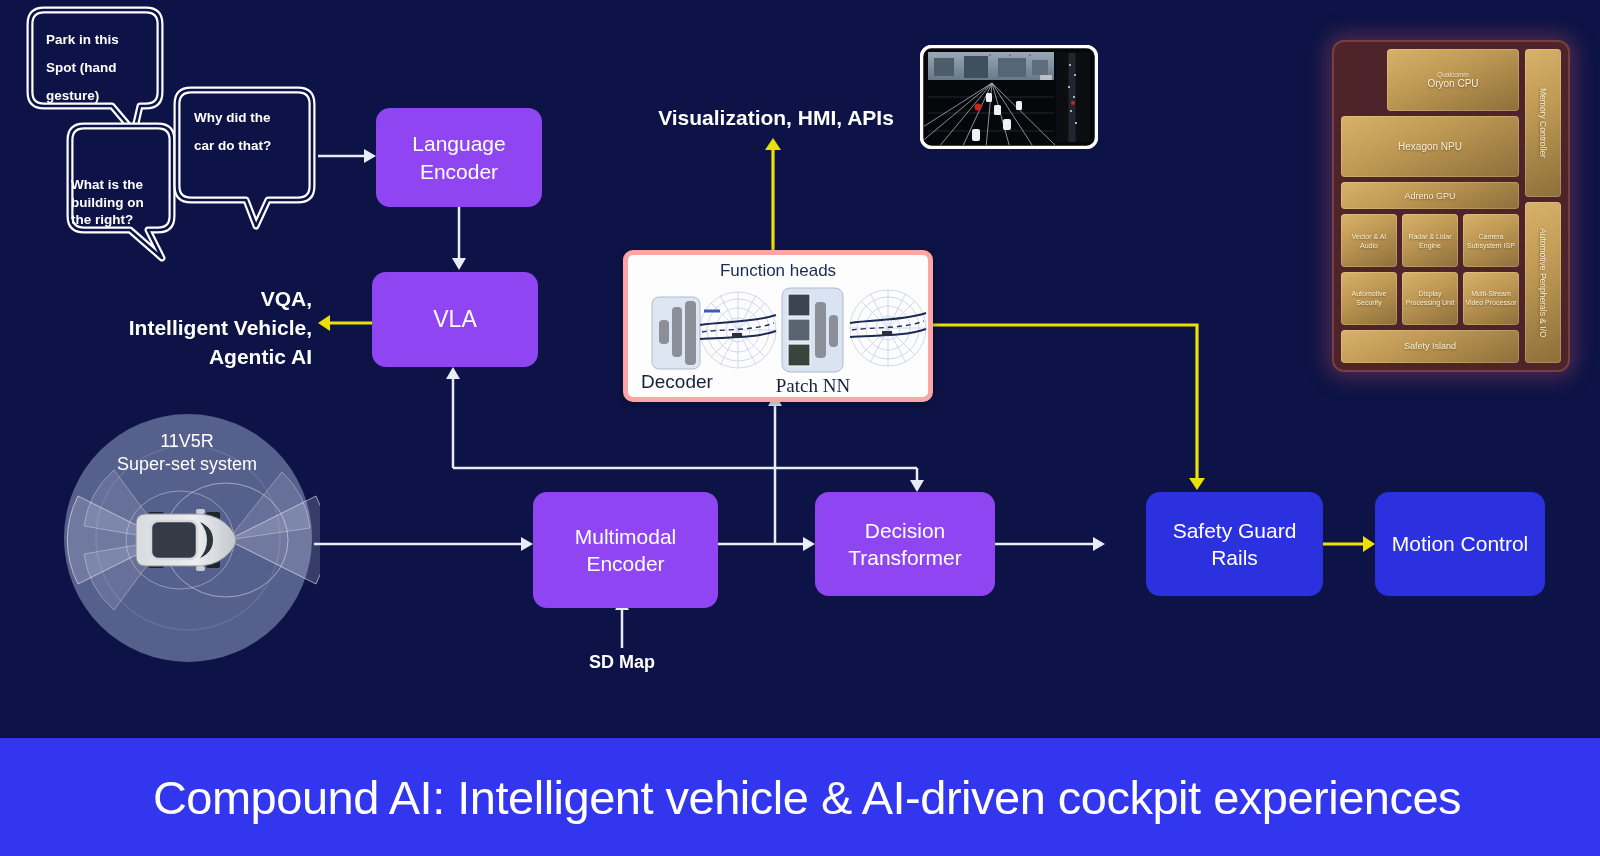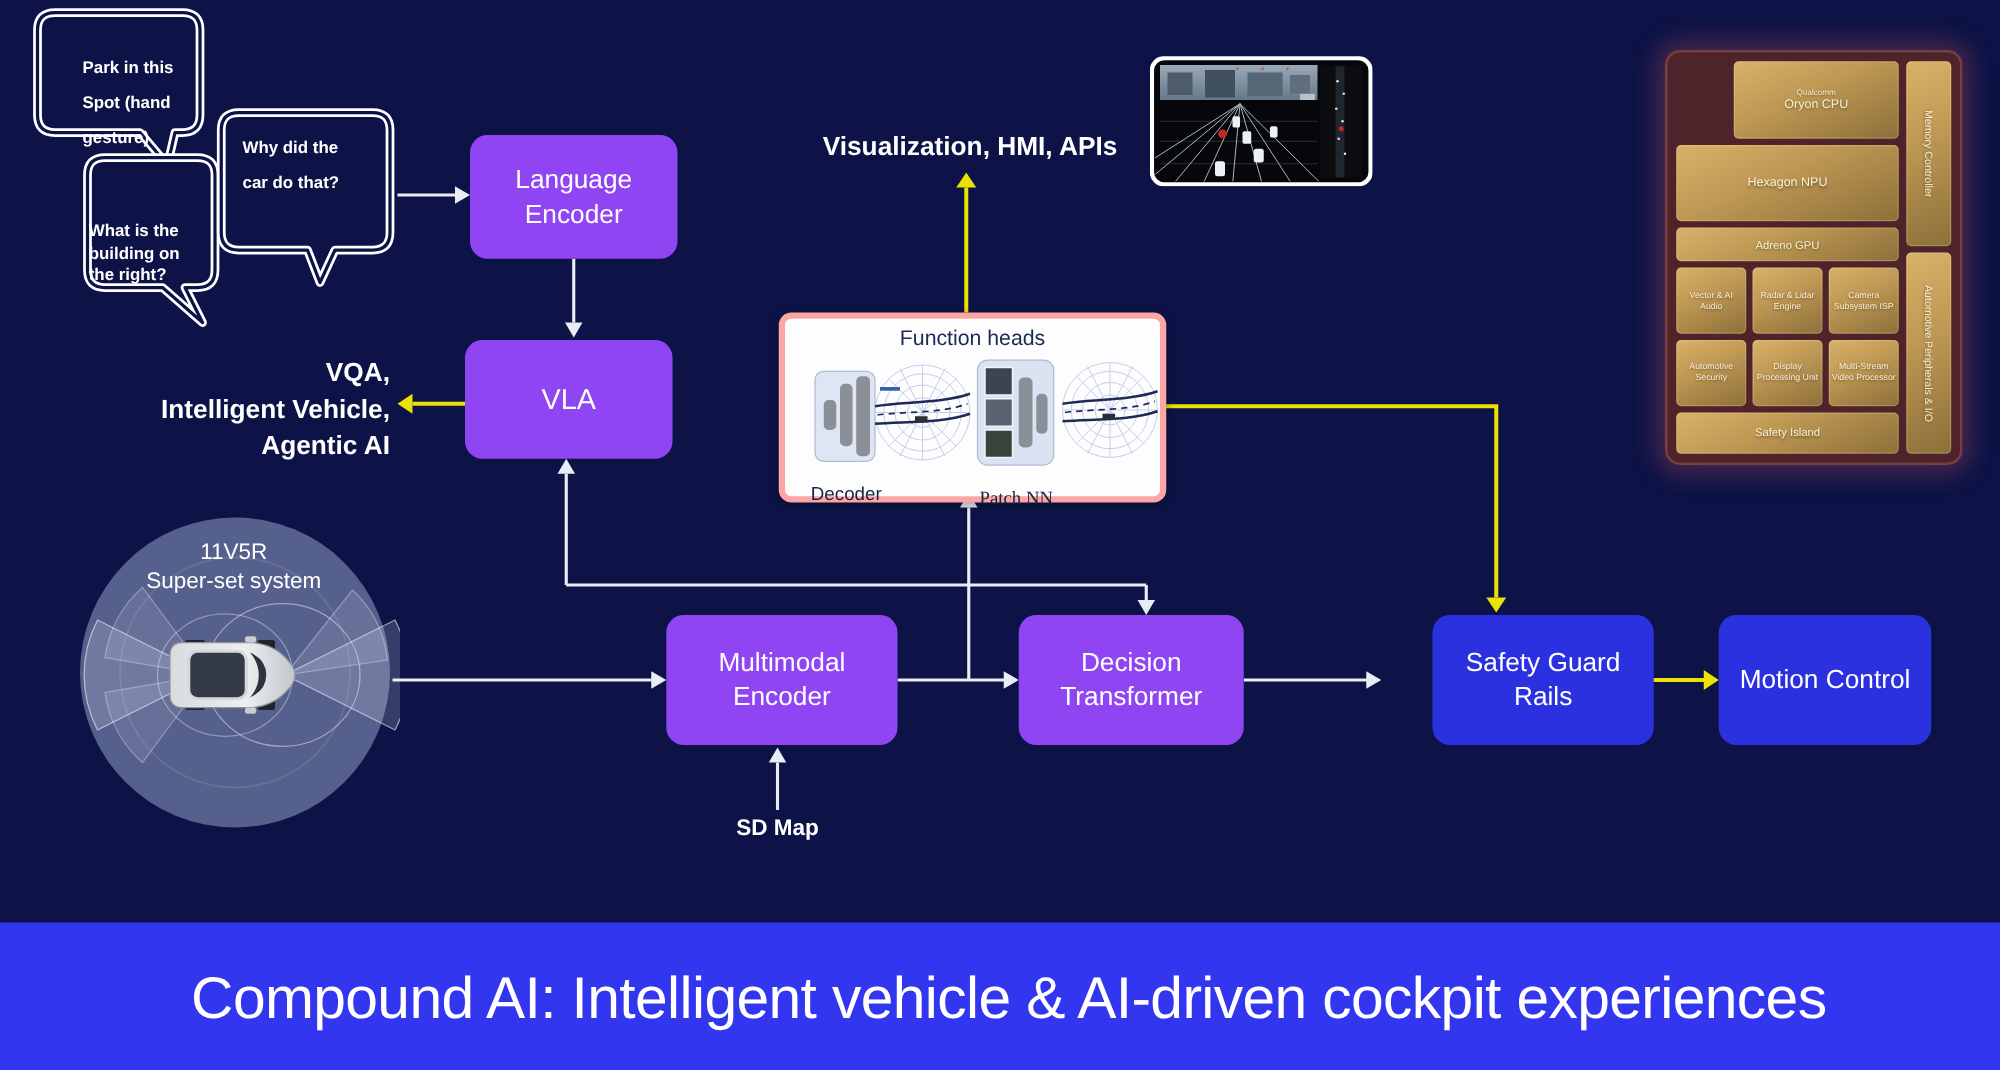--- a/index.html
+++ b/index.html
@@ -17,21 +17,21 @@
   
   .lbl{position:absolute;color:#fff;font-weight:700;}
 
   
   .bubtxt{position:absolute;color:#fff;font-weight:700;font-size:13.5px;}
 
   
   .fh-panel{position:absolute;left:623px;top:250px;width:300px;height:142px;background:#fdfdfe;
             border:5px solid #fca5a5;border-radius:10px;box-shadow:0 2px 8px rgba(0,0,0,.35);}
   .fh-title{position:absolute;left:0;top:6px;width:100%;text-align:center;color:#1b2a55;font-size:17px;}
-  .fh-lbl{position:absolute;color:#15213f;font-size:15px;text-align:center;margin-top:16px;}
+  .fh-lbl{position:absolute;color:#15213f;font-size:19px;text-align:center;}
 
   
   .chip{position:absolute;left:1332px;top:40px;width:238px;height:332px;box-sizing:border-box;
         background:#4f232a;border-radius:12px;padding:9px;display:flex;gap:6px;
         box-shadow:0 0 20px 6px rgba(196,84,94,.35), inset 0 0 0 2px rgba(235,150,140,.25);}
   .chip-main{flex:1;display:flex;flex-direction:column;gap:5px;min-width:0;}
   .chip-side{width:36px;display:flex;flex-direction:column;gap:5px;}
   .gold{background:linear-gradient(155deg,#d8b269 0%,#c09a55 40%,#8d6f3a 100%);
         color:#faf0d8;border-radius:4px;display:flex;flex-direction:column;align-items:center;
         justify-content:center;text-align:center;overflow:hidden;text-shadow:0 1px 2px rgba(60,40,10,.55);
@@ -98,38 +98,38 @@
       <path d="M1282,544 H1364"></path>
     </g>
     <g fill="#ece104">
       <polygon points="318,323 330,315 330,331"></polygon>
       <polygon points="773,138 765,150 781,150"></polygon>
       <polygon points="1197,490 1189,478 1205,478"></polygon>
       <polygon points="1375,544 1363,536 1363,552"></polygon>
     </g>
   </svg>
 
-  <div class="bubtxt" style="left:46px;top:40px;width:110px;line-height:28px;margin-left:20px;">
+  <div class="bubtxt" style="left:46px;top:26px;width:110px;line-height:28px;">
     <div>Park in this</div>
     <div>Spot (hand</div>
     <div>gesture)</div>
   </div>
   <div class="bubtxt" style="left:71px;top:143px;width:92px;line-height:17.5px;margin-top:33px;">
     <div>What is the</div>
     <div>building on</div>
     <div>the right?</div>
   </div>
   <div class="bubtxt" style="left:194px;top:104px;width:114px;line-height:28px;">
     <div>Why did the</div>
     <div>car do that?</div>
   </div>
 
   <div class="box purple" style="left:376px;top:108px;width:166px;height:99px;">Language Encoder</div>
   <div class="box purple" style="left:372px;top:272px;width:166px;height:95px;font-size:23px;">VLA</div>
-  <div class="box purple" style="left:533px;top:492px;width:185px;height:104px;">Multimodal Encoder</div>
+  <div class="box purple" style="left:533px;top:492px;width:185px;height:116px;">Multimodal Encoder</div>
   <div class="box purple" style="left:815px;top:492px;width:180px;height:104px;">Decision Transformer</div>
   <div class="box blue" style="left:1105px;top:492px;width:177px;height:104px;margin-left:41px;">Safety Guard Rails</div>
   <div class="box blue" style="left:1375px;top:492px;width:170px;height:104px;">Motion Control</div>
 
   <div class="lbl" style="left:40px;top:284px;width:272px;text-align:right;font-size:21px;line-height:29px;">
     <div>VQA,</div>
     <div>Intelligent Vehicle,</div>
     <div>Agentic AI</div>
   </div>
   <div class="lbl" style="left:616px;top:106px;width:320px;text-align:center;font-size:21px;">Visualization, HMI, APIs</div>

